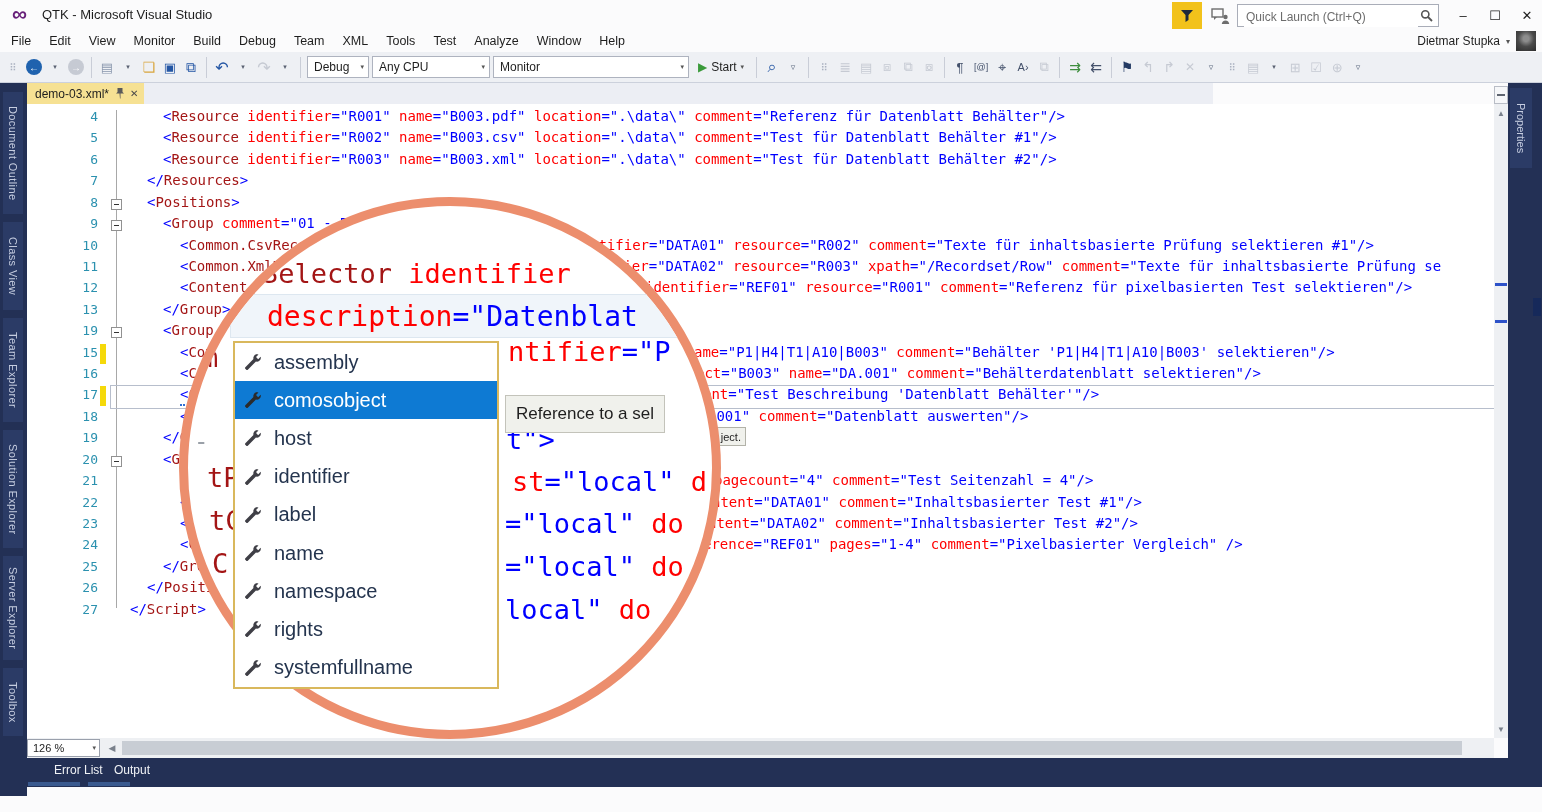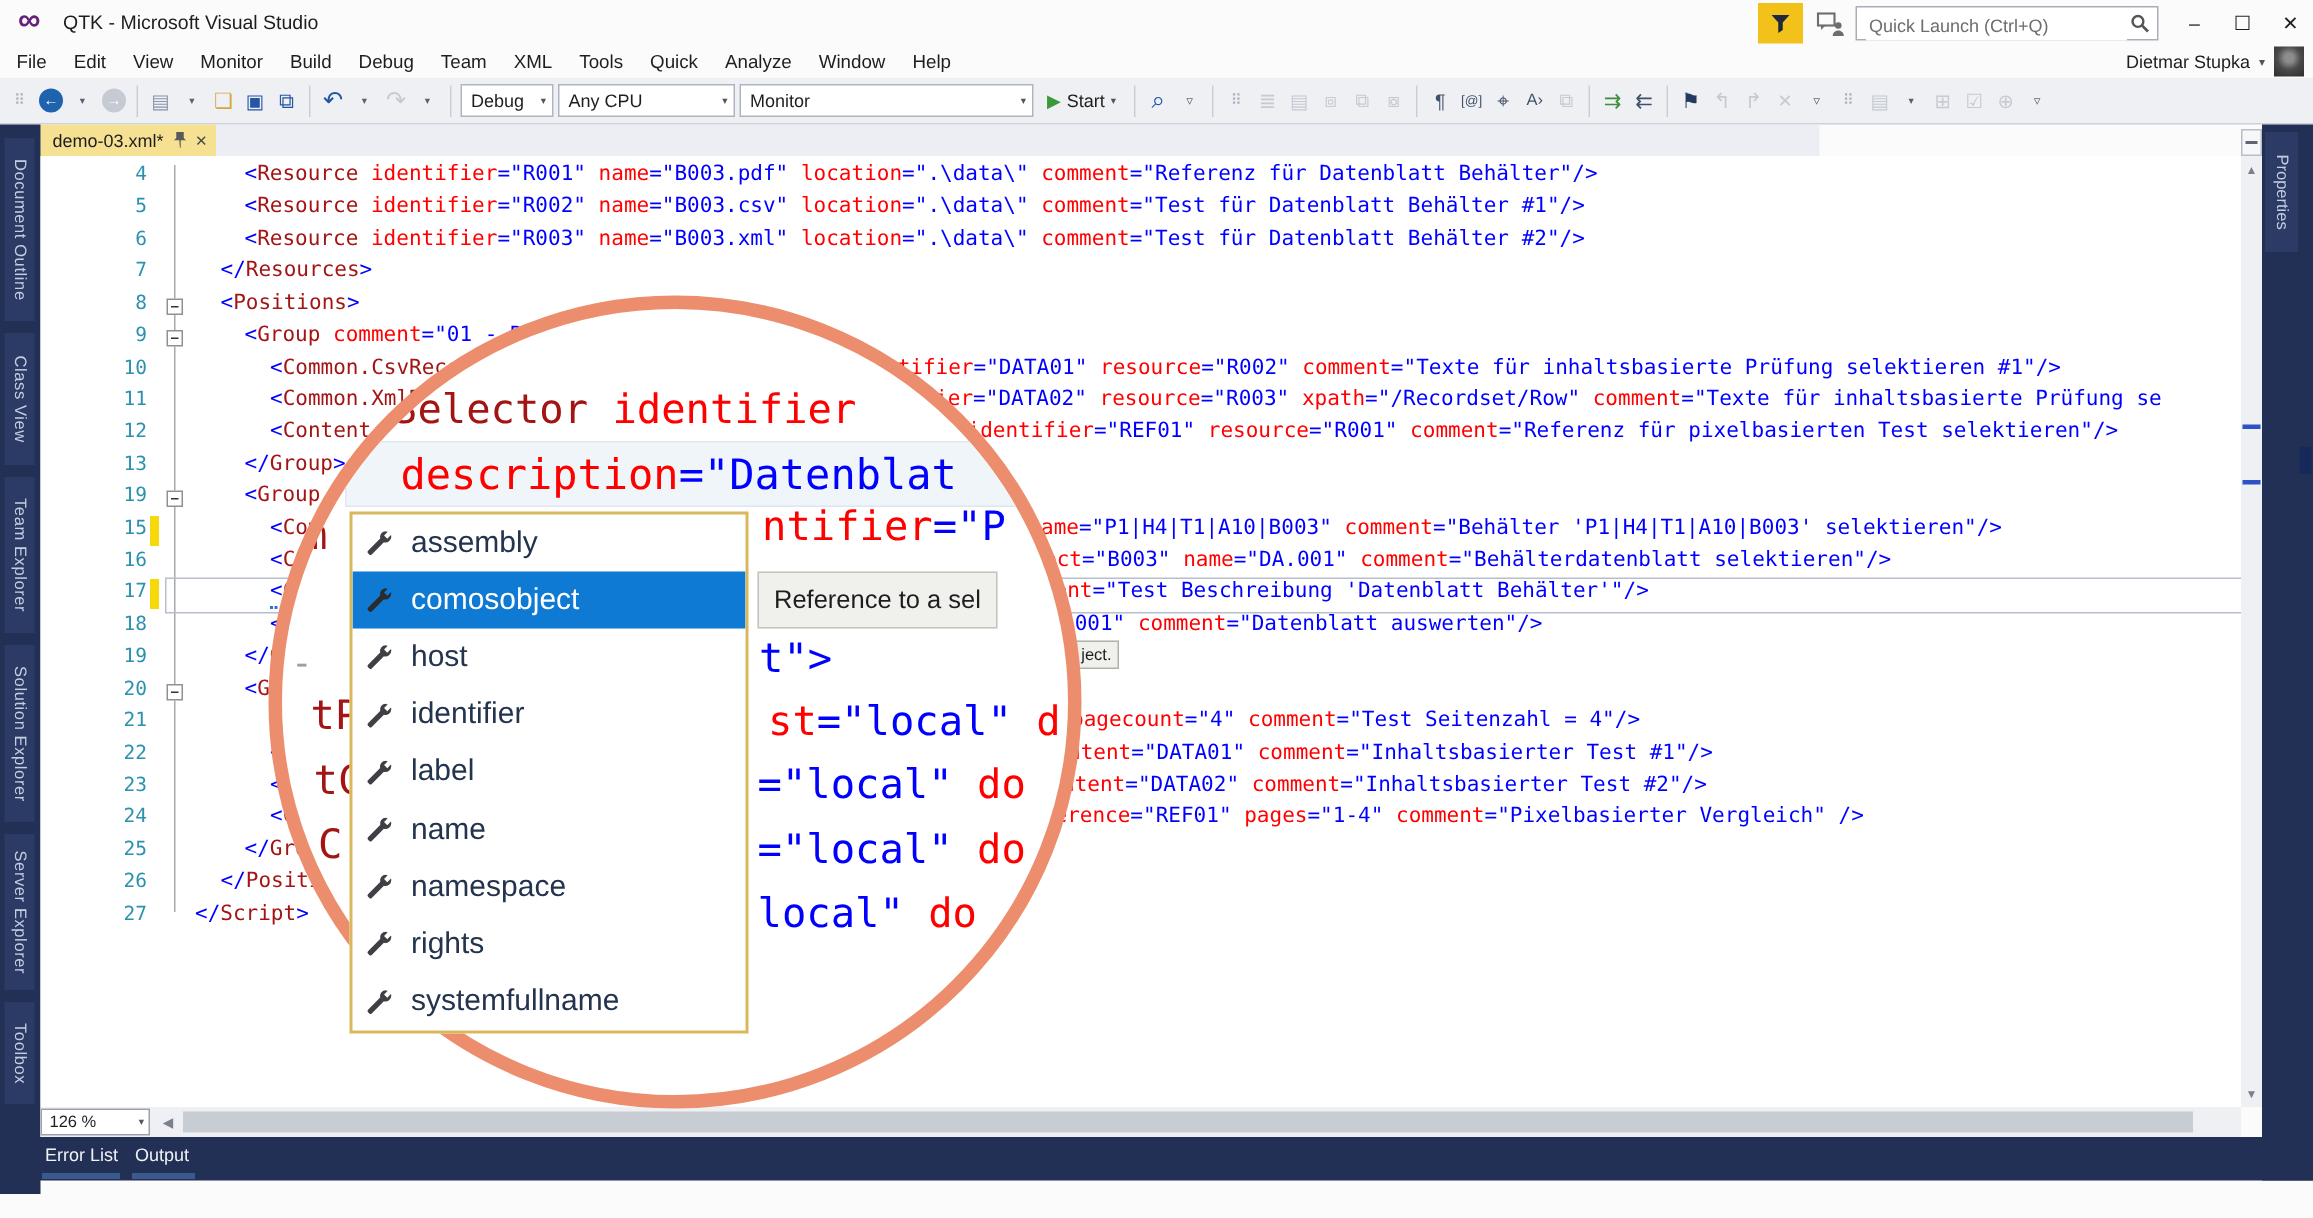--- a/index.html
+++ b/index.html
@@ -74,21 +74,21 @@
   .vs-split::after{content:"";position:absolute;left:2px;top:7px;width:8px;height:2px;background:#5f6570;}
   .arr{position:absolute;left:1494px;width:14px;height:14px;color:#7a818c;font-size:8px;display:flex;align-items:center;justify-content:center;}
   .vsmark{position:absolute;left:1495px;width:12px;height:3px;background:#2d52c8;z-index:4;}
   .hscrollrow{position:absolute;left:27px;top:738px;width:1467px;height:20px;background:#eef0f3;}
   .zoomsel{position:absolute;left:0;top:1px;width:73px;height:18px;background:#fff;border:1px solid #9aa0ac;box-sizing:border-box;
            display:flex;align-items:center;justify-content:space-between;padding:0 3px 0 5px;font-size:11px;}
   .hthumb{position:absolute;left:95px;top:3px;width:1340px;height:14px;background:#c8cdd4;}
   .harr{position:absolute;left:78px;top:3px;width:14px;height:14px;color:#7a818c;font-size:9px;display:flex;align-items:center;justify-content:center;}
   
   .bottomtabs{position:absolute;left:0;top:758px;width:1542px;height:29px;background:#233055;}
-  .btab{position:absolute;top:5px;font-size:12px;color:#f0f2f6;}
+  .btab{position:absolute;top:5px;font-size:12px;color:#f0f2f6;margin-left:24px;}
   .btabbar{position:absolute;top:24px;height:4px;background:#3a5a8f;}
   .statusbar{position:absolute;left:0;top:787px;width:1542px;height:25px;background:#0d82d8;color:#fff;font-size:12px;}
   .st{position:absolute;top:5px;white-space:nowrap;}
   .stico{position:absolute;left:12px;top:8px;width:15px;height:9px;border:1px solid #fff;transform:skewX(-22deg);}
   .grip-dots{position:absolute;right:4px;top:8px;color:#bfe0f6;font-size:10px;}
   svg{display:block;}
 </style>
 </head>
 <body>
 
@@ -132,21 +132,21 @@
     <div id="menu-items" style="display:flex;padding-left:2px">
         <div class="menuitem">File</div>
         <div class="menuitem">Edit</div>
         <div class="menuitem">View</div>
         <div class="menuitem">Monitor</div>
         <div class="menuitem">Build</div>
         <div class="menuitem">Debug</div>
         <div class="menuitem">Team</div>
         <div class="menuitem">XML</div>
         <div class="menuitem">Tools</div>
-        <div class="menuitem">Quick</div>
+        <div class="menuitem">Test</div>
         <div class="menuitem">Analyze</div>
         <div class="menuitem">Window</div>
         <div class="menuitem">Help</div>
       </div>
     <div class="menu-right">
       <span>Dietmar Stupka</span>
       <span style="font-size:8px;color:#555">▾</span>
       <span class="useravatar"></span>
     </div>
   </div>
@@ -397,21 +397,21 @@
       <div class="cl" style="left:120px;top:475.24px"><span class="d">&lt;/</span><span class="t">Positi</span></div>
       <div class="ln" style="left:41px;top:497.66px">27</div>
       <div class="cl" style="left:103px;top:496.66px"><span class="d">&lt;/</span><span class="t">Script</span><span class="d">&gt;</span></div>
       <div class="changebar" style="top:239.62px"></div>
       <div class="changebar" style="top:282.46000000000004px"></div>
       <div class="squiggle" style="left:153px;top:297.46000000000004px;width:17px;height:3px"></div>
     </div>
 
   <div class="loupe" id="loupe">
     <div class="mband" style="left:42px;top:88px;width:460px;height:42px"></div>
-    <div class="mtooltip" style="left:317px;top:175px">Reference to a sel</div>
+    <div class="mtooltip" style="left:317px;top:189px">Reference to a sel</div>
       <div class="mfrag" style="left:74px;top:52px;font-size:27px"><span class="t">Selector</span><span class="d"> </span><span class="a">identifier</span></div>
       <div class="mfrag" style="left:79px;top:94px;font-size:28px"><span class="a">description</span><span class="d">=</span><span class="v">"Datenblat</span></div>
       <div class="mfrag" style="left:14px;top:136px;font-size:27px"><span class="t">m</span></div>
       <div class="mfrag" style="left:6px;top:222px;font-size:24px"><span class="g">-</span></div>
       <div class="mfrag" style="left:19px;top:256px;font-size:27px"><span class="t">tP</span></div>
       <div class="mfrag" style="left:21px;top:299px;font-size:27px"><span class="t">tC</span></div>
       <div class="mfrag" style="left:24px;top:342px;font-size:27px"><span class="t">C</span></div>
       <div class="mfrag" style="left:320px;top:130px;font-size:27px"><span class="a">ntifier</span><span class="d">=</span><span class="v">"P</span></div>
       <div class="mfrag" style="left:318px;top:218px;font-size:27px"><span class="v">t"&gt;</span></div>
       <div class="mfrag" style="left:324px;top:260px;font-size:27px"><span class="a">st</span><span class="d">=</span><span class="v">"local"</span><span class="d"> </span><span class="a">d</span></div>

